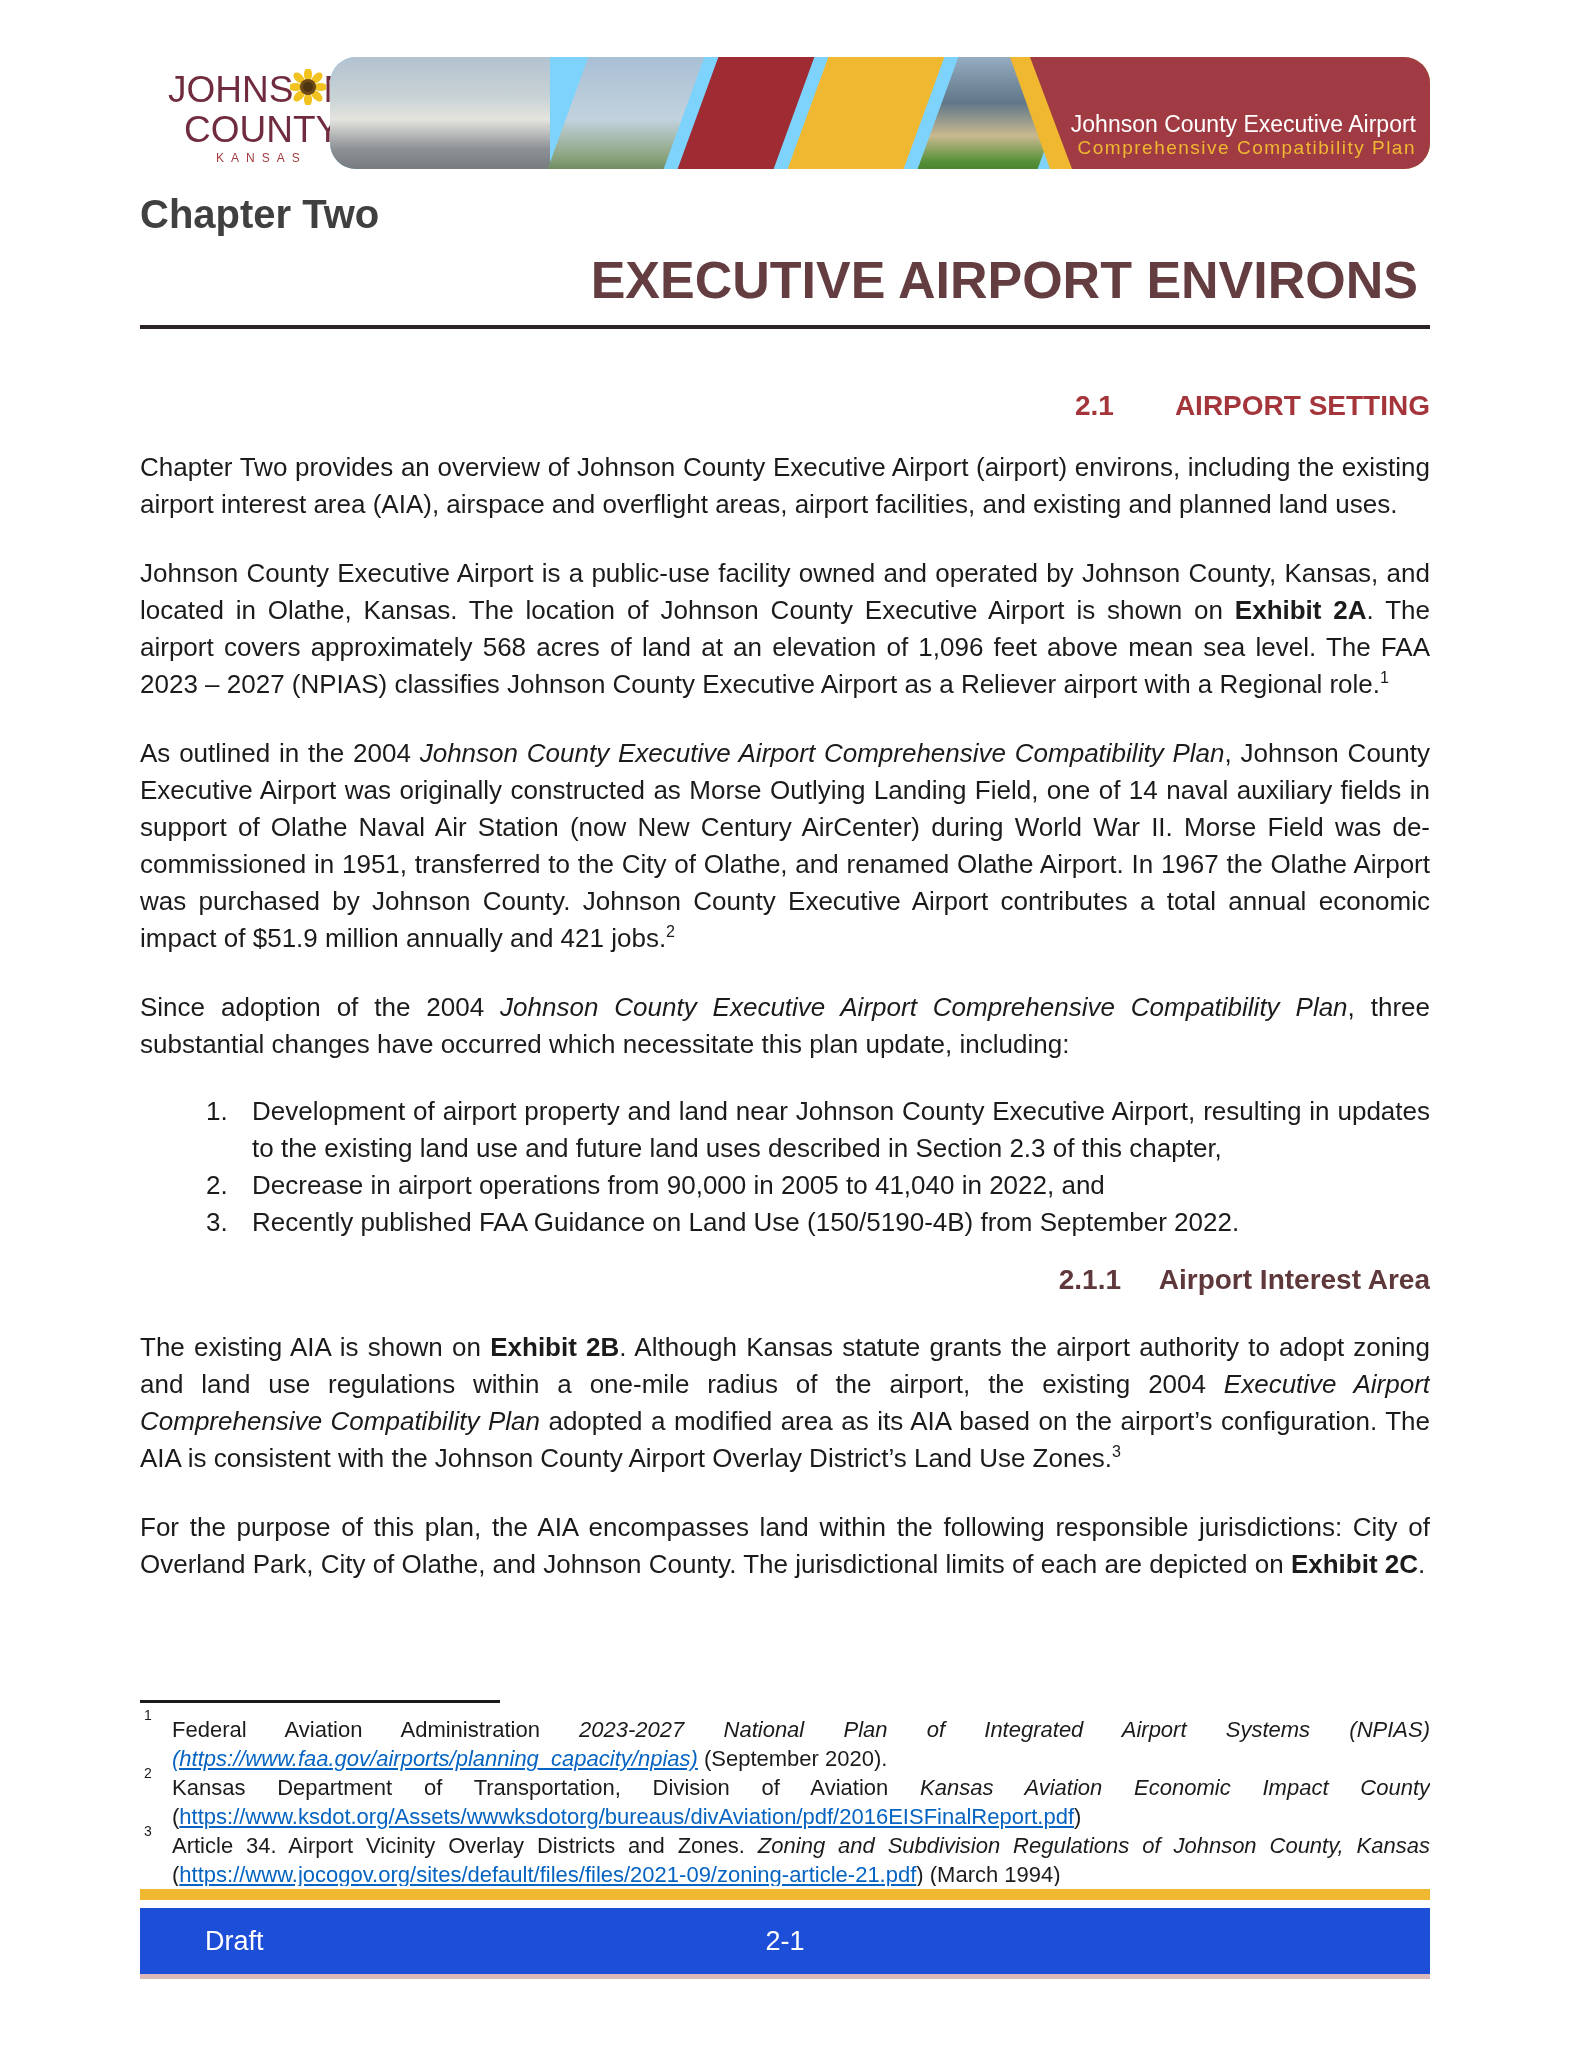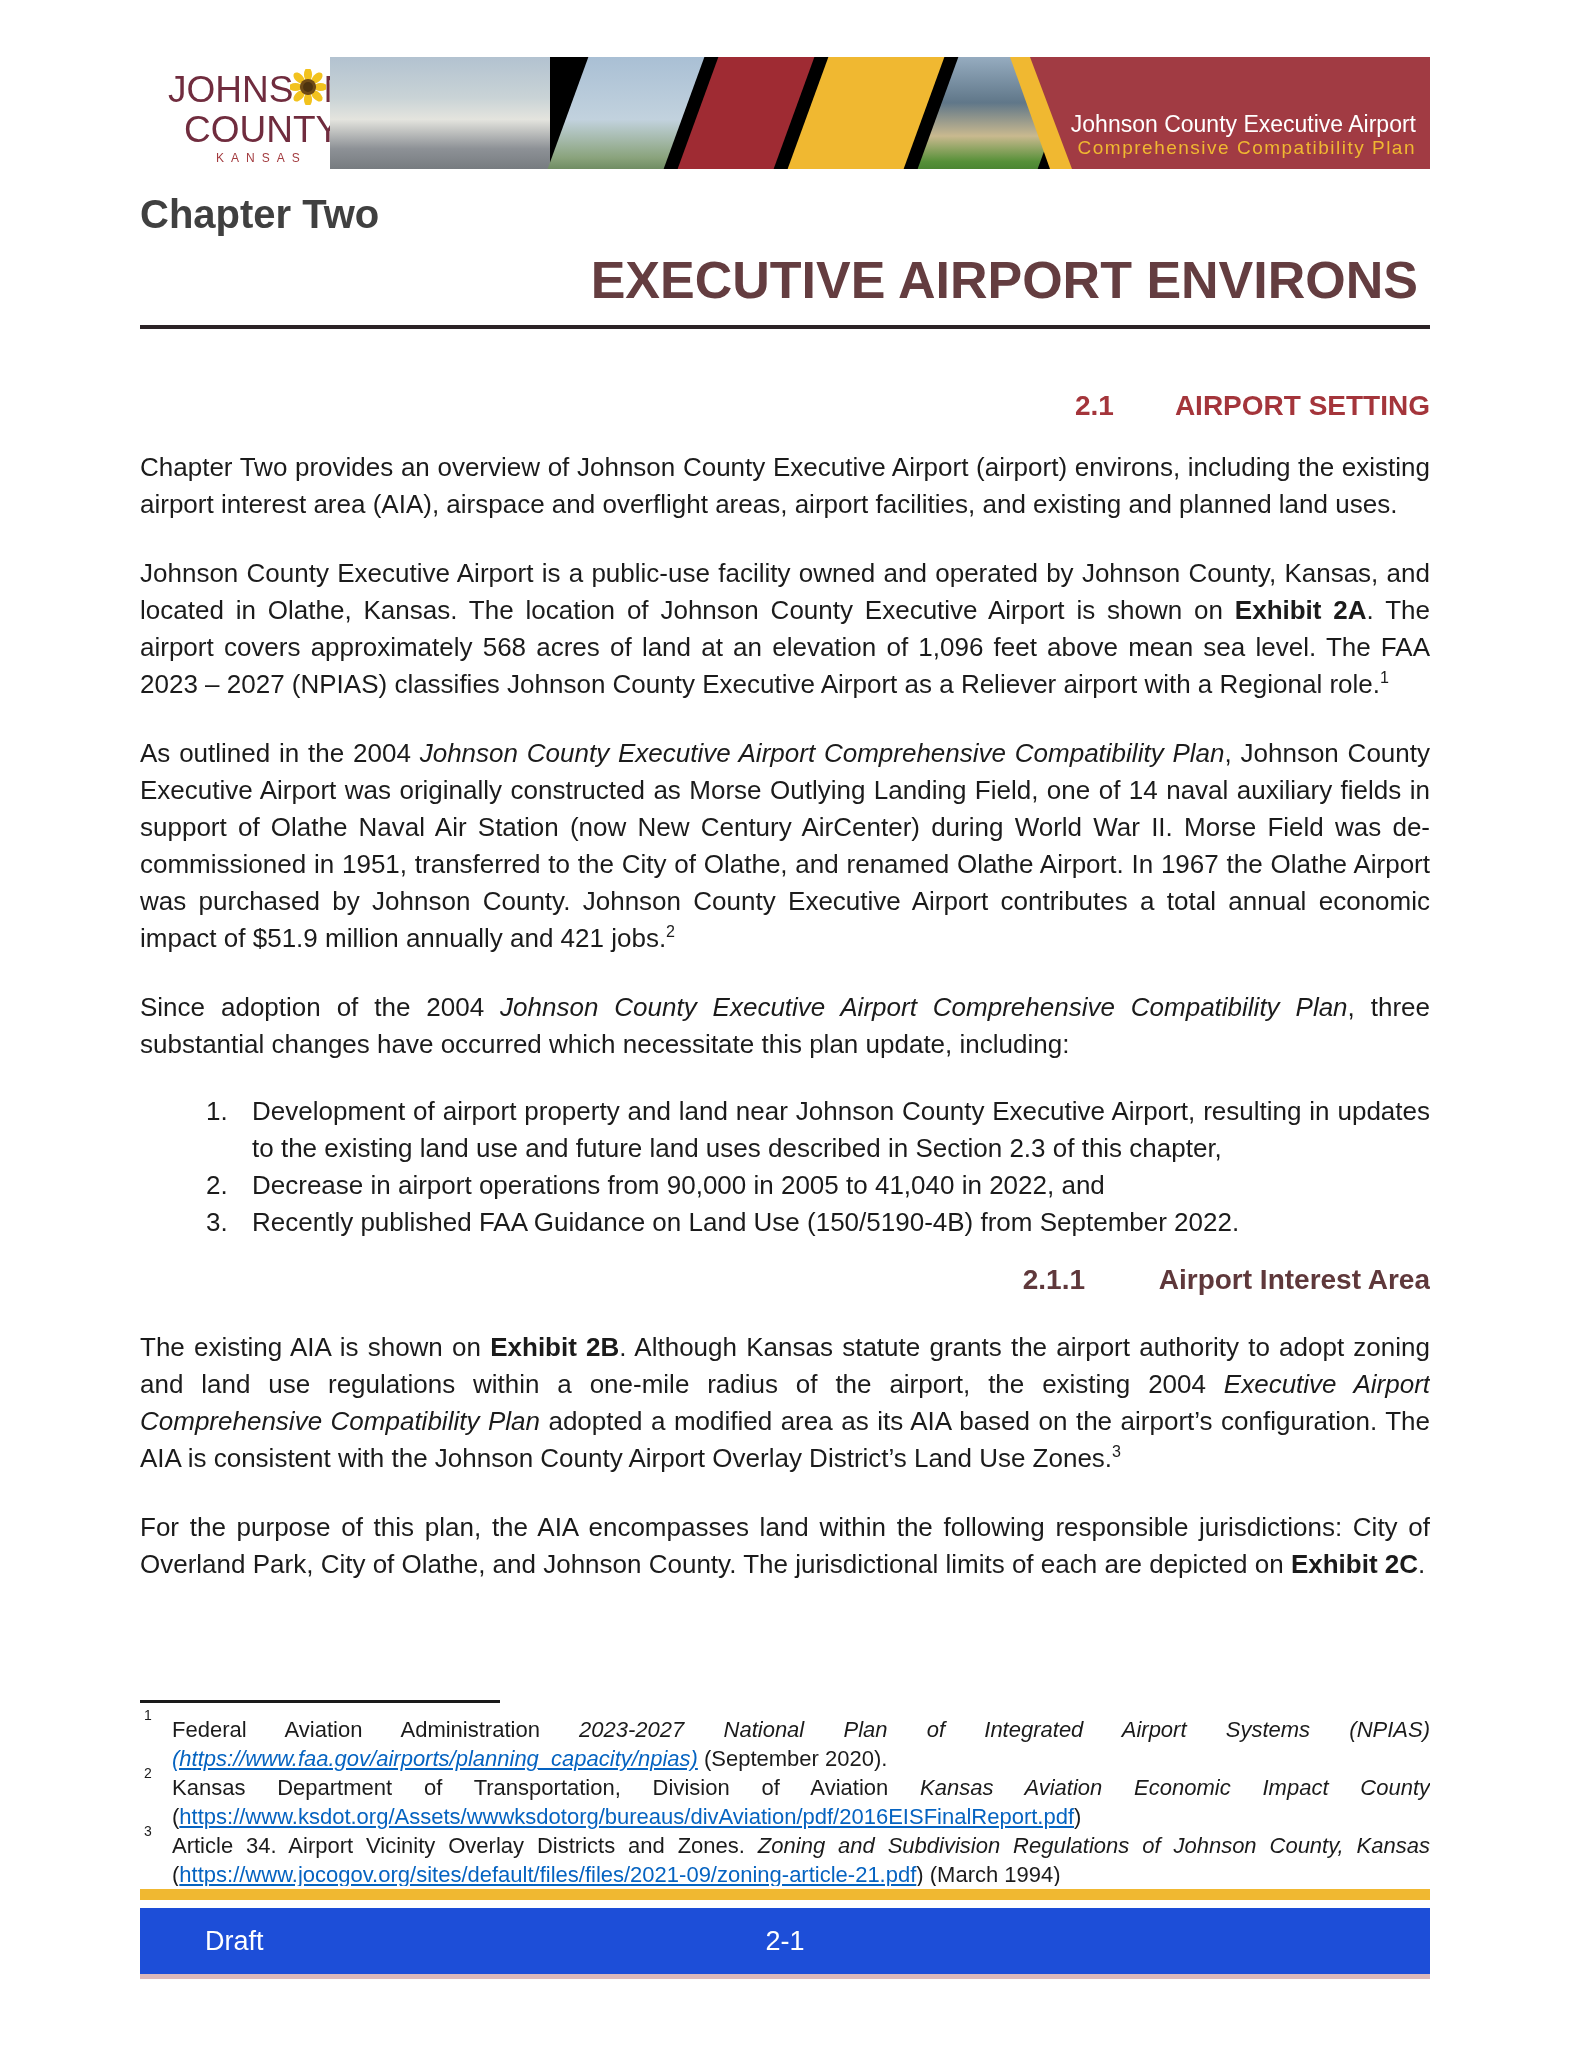--- a/index.html
+++ b/index.html
@@ -10,21 +10,21 @@
   .content { position:absolute; left:140px; top:0; width:1290px; height:1692px; overflow:hidden; }
 
   
   .banner { position:relative; margin-top:57px; height:112px; }
   .logo { position:absolute; left:28px; top:14px; color:#702c3e; line-height:1; }
   .logo-line1 { display:flex; align-items:flex-start; font-size:37px; letter-spacing:0px; }
   .logo-line1 .sunflower-wrap { display:inline-block; margin:0 -3px; position:relative; top:-2px; }
   .logo-line2 { font-size:37px; margin:-2px 0 0 16px; }
   .logo-line3 { font-size:12px; letter-spacing:7px; color:#a33b3f; margin:4px 0 0 48px; }
 
-  .collage { position:absolute; left:190px; right:0; top:0; bottom:0; overflow:hidden; background:#000000; }
+  .collage { position:absolute; left:190px; right:0; top:0; bottom:0; overflow:hidden; background:#7dd3fc;border-radius:26px; }
   .panel { position:absolute; top:-8px; bottom:-8px; transform:skewX(-20deg); }
   .photo1 { left:-40px;  width:260px; transform:none;
             background:linear-gradient(180deg,#aebfcf 0%,#c9d3d6 38%,#e4e4de 55%,#8d9196 78%,#6e7377 100%); }
   .photo2 { left:238px; width:116px;
             background:linear-gradient(180deg,#a6bdd3 0%,#c2d2de 55%,#8aa37c 85%,#5e7d52 100%); }
   .red    { left:368px; width:96px;  background:#9f2b33; }
   .gold   { left:478px; width:116px; background:#f0b831; }
   .photo3 { left:608px; width:120px;
             background:linear-gradient(180deg,#9fb5c9 0%,#607789 42%,#c9b98f 68%,#569038 88%,#3f7a2a 100%); }
   .band-gold { position:absolute; right:0; top:0; bottom:0; width:420px; background:#f0b831;
@@ -38,21 +38,21 @@
 
   
   .chapter { margin-top:22px; text-align:left; font-weight:bold; font-size:40px; line-height:46px; color:#404040; }
   .main-title { margin:12px; text-align:right; font-weight:bold; font-size:52px; line-height:62px; color:#643d40; }
   .rule { margin-top:14px; height:0; border-top:4px solid #2b2326; }
 
   
   .sec-head { display:flex; font-weight:bold; font-size:28px; line-height:34px;justify-content:flex-end; }
   .sec-head .sec-num { width:100px; flex:0 0 100px; }
   .sec-red { margin-top:60px; color:#a4353b; }
-  .sec-sub { margin-top:22px; color:#5f383b;gap:36px; }
+  .sec-sub { margin-top:22px; color:#5f383b; }
 
   
   p.body { margin:32px 0 0 0; font-size:26px; line-height:37px; text-align:justify; }
   p.p1 { margin-top:26px; }
   .b { font-weight:bold; }
   .i { font-style:italic; }
   sup { font-size:0.62em; line-height:0; }
 
   .list { margin-top:30px; }
   .li { display:flex; font-size:26px; line-height:37px; }

